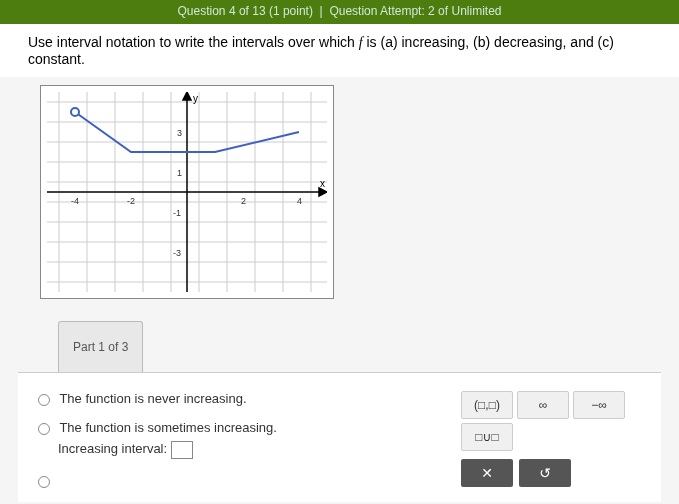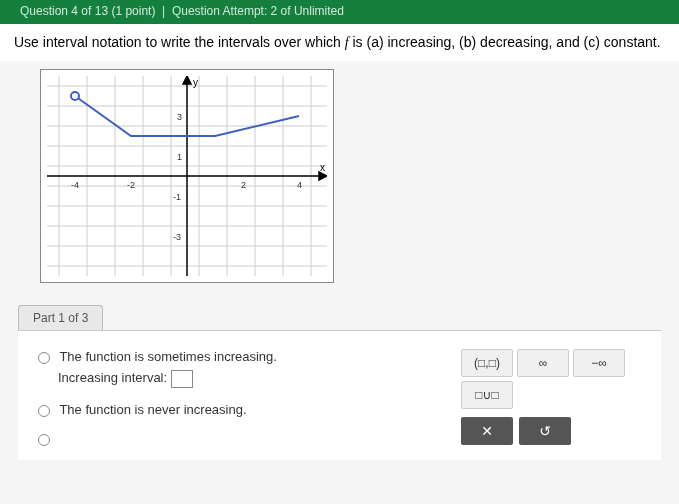--- a/index.html
+++ b/index.html
@@ -1,24 +1,24 @@
 <!DOCTYPE html>
 <html><head>
 <meta charset="utf-8">
 <style>
   * { box-sizing: border-box; margin: 0; padding: 0; }
   body { font-family: Arial, sans-serif; background: #f5f5f5; width: 679px; height: 504px; overflow: hidden; }
-  .header { background: #15803d; color: #d0e8d8; padding: 4px 20px 6px; font-size: 12px; }
-  .prompt { background: #fff; padding: 10px 14px; font-size: 14px; }
+  .header { background: #4d7c0f; color: #d0e8d8; padding: 4px 4px 6px; font-size: 12px; text-align: center; }
+  .prompt { background: #fff; padding: 10px 28px; font-size: 14px; }
   .prompt em { font-style: italic; font-family: 'Times New Roman', serif; }
   .graph-wrap { padding: 8px 0 0 40px; }
   .graph-box { background: #fff; border: 1px solid #888; padding: 6px; display: inline-block; }
   svg.graph { display: block; }
   .section-tab { margin-top: 18px; margin-left: 18px; }
-  .tab-label { display: inline-block; background: #e8e8e8; border: 1px solid #bbb; border-bottom: none; padding: 5px 14px; font-size: 12px; color: #555; border-radius: 3px 3px 0 0; }
+  .tab-label { display: inline-block; background: #e8e8e8; border: 1px solid #bbb; border-bottom: none; padding: 18px 14px; font-size: 12px; color: #555; border-radius: 3px 3px 0 0; margin-left: 40px; }
   .panel { background: #fff; border-top: 1px solid #ccc; margin: 0 18px; padding: 18px 20px 0; position: relative; }
   .options { float: left; width: 58%; font-size: 13px; color: #333; }
   .opt { margin: 0 0 14px 0; }
   .radio { display:inline-block; width:12px; height:12px; border:1px solid #888; border-radius:50%; vertical-align:middle; margin-right:6px; }
   .sub { margin-left: 20px; margin-top: 6px; }
   .input-box { display:inline-block; width:22px; height:18px; border:1px solid #888; background:#fff; vertical-align:middle; }
   .palette { float: right; width: 180px; }
   .pal-row { display:flex; gap:4px; margin-bottom:4px; }
   .pal-btn { flex:0 0 auto; width:52px; height:28px; background:#f0f0f0; border:1px solid #ccc; border-radius:2px; display:flex; align-items:center; justify-content:center; font-size:12px; color:#333; cursor:pointer; }
   .pal-btn.wide { width:52px; }
@@ -89,29 +89,29 @@
 </div>
 
 <div class="section-tab">
   <span class="tab-label">Part 1 of 3</span>
 </div>
 
 <div class="panel">
   <div class="options">
     <div class="opt">
       <span class="radio"></span>
+      <span>The function is never increasing.</span>
+    </div>
+    <div class="opt">
+      <span class="radio"></span>
       <span>The function is sometimes increasing.</span>
       <div class="sub">
         <span>Increasing interval:</span>
         <span class="input-box"></span>
       </div>
-    </div>
-    <div class="opt">
-      <span class="radio"></span>
-      <span>The function is never increasing.</span>
     </div>
     <div class="opt">
       <span class="radio"></span>
     </div>
   </div>
 
   <div class="palette">
     <div class="pal-row">
       <div class="pal-btn">(□,□)</div>
       <div class="pal-btn">∞</div>

